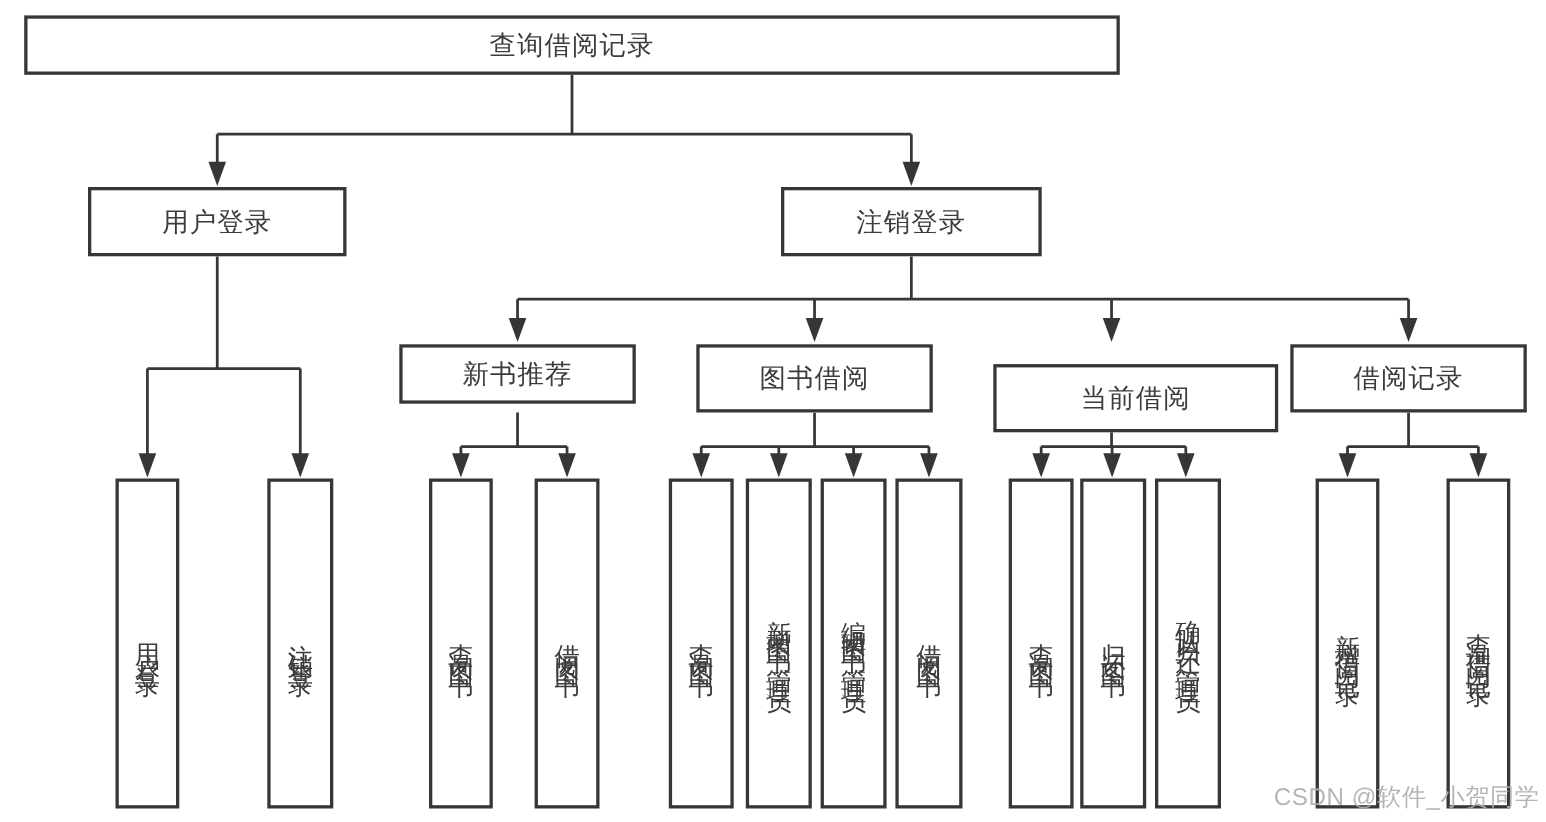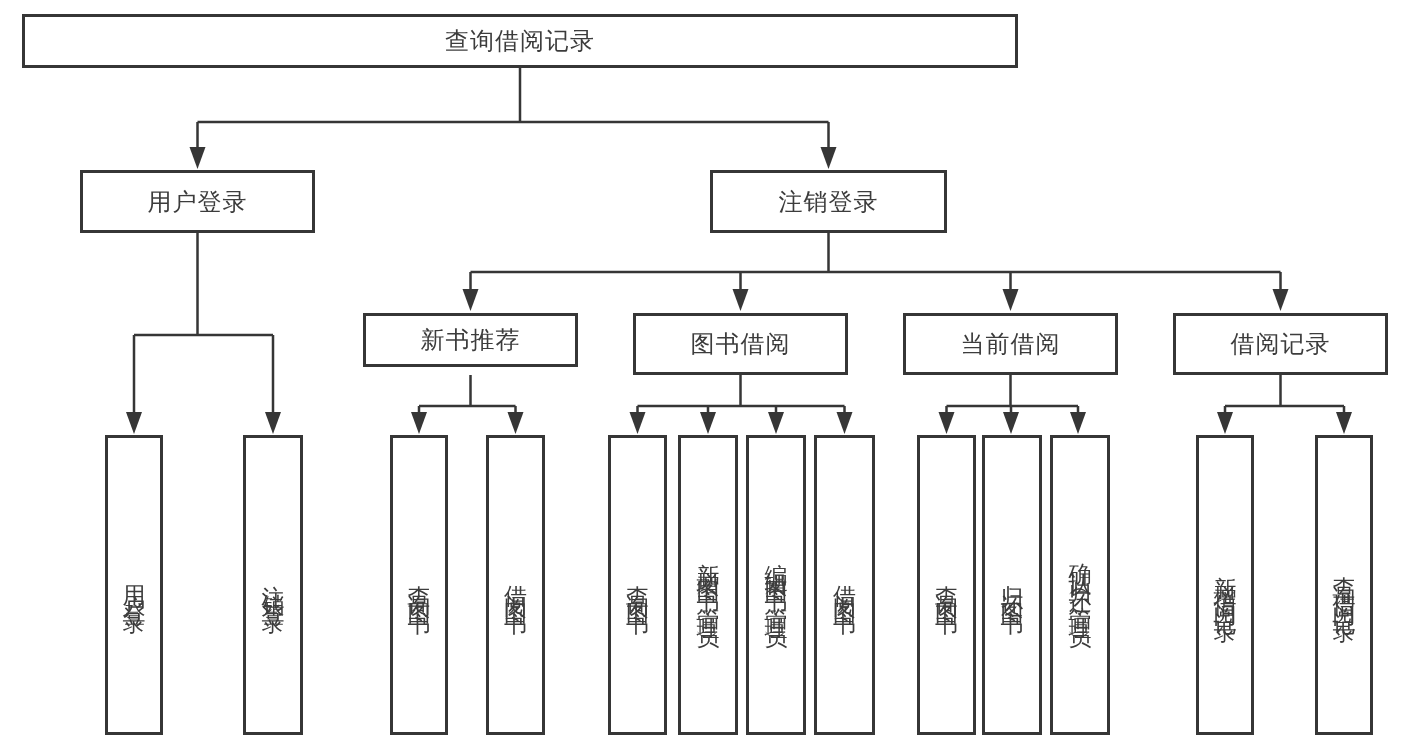--- a/index.html
+++ b/index.html
@@ -102,21 +102,21 @@
   <div class="node h" style="left:710px;top:170px;width:237px;height:63px">
     <span>注销登录</span>
   </div>
 
   <div class="node h" style="left:363px;top:313px;width:215px;height:54px">
     <span>新书推荐</span>
   </div>
   <div class="node h" style="left:633px;top:313px;width:215px;height:62px">
     <span>图书借阅</span>
   </div>
-  <div class="node h" style="left:903px;top:313px;width:215px;height:62px">
+  <div class="node h" style="left:903px;top:331px;width:259px;height:62px">
     <span>当前借阅</span>
   </div>
   <div class="node h" style="left:1173px;top:313px;width:215px;height:62px">
     <span>借阅记录</span>
   </div>
 
   <div class="node v" style="left:105px;top:435px;width:58px;height:300px">
     <span class="vtext">用户登录</span>
   </div>
   <div class="node v" style="left:243px;top:435px;width:60px;height:300px">
@@ -153,14 +153,15 @@
     <span class="vtext">确认归还（管理员）</span>
   </div>
 
   <div class="node v" style="left:1196px;top:435px;width:58px;height:300px">
     <span class="vtext">新增借阅记录</span>
   </div>
   <div class="node v" style="left:1315px;top:435px;width:58px;height:300px">
     <span class="vtext">查询借阅记录</span>
   </div>
 
+  <div class="watermark">CSDN @软件_小贺同学</div>
 
 </div>
 
 </body></html>

